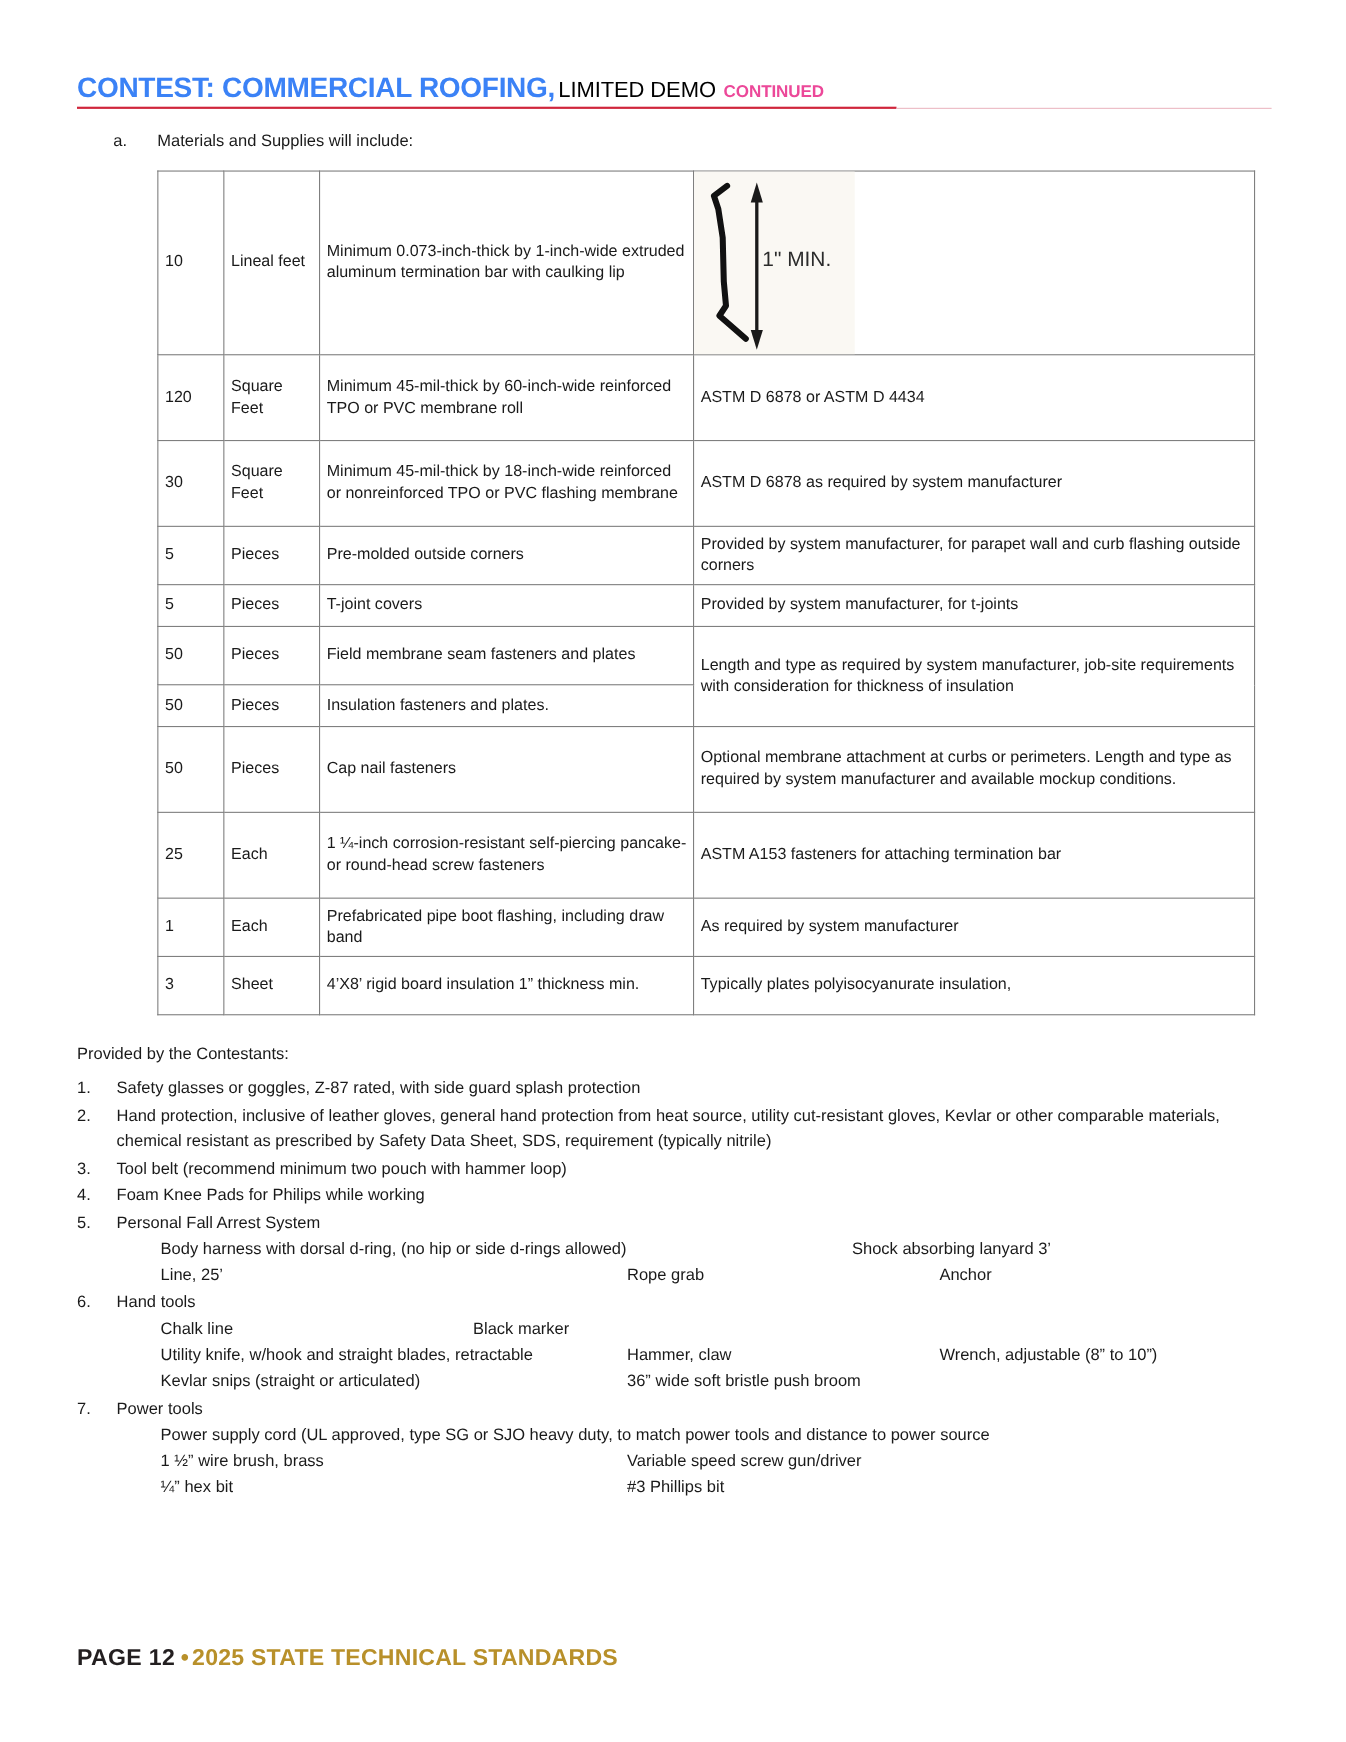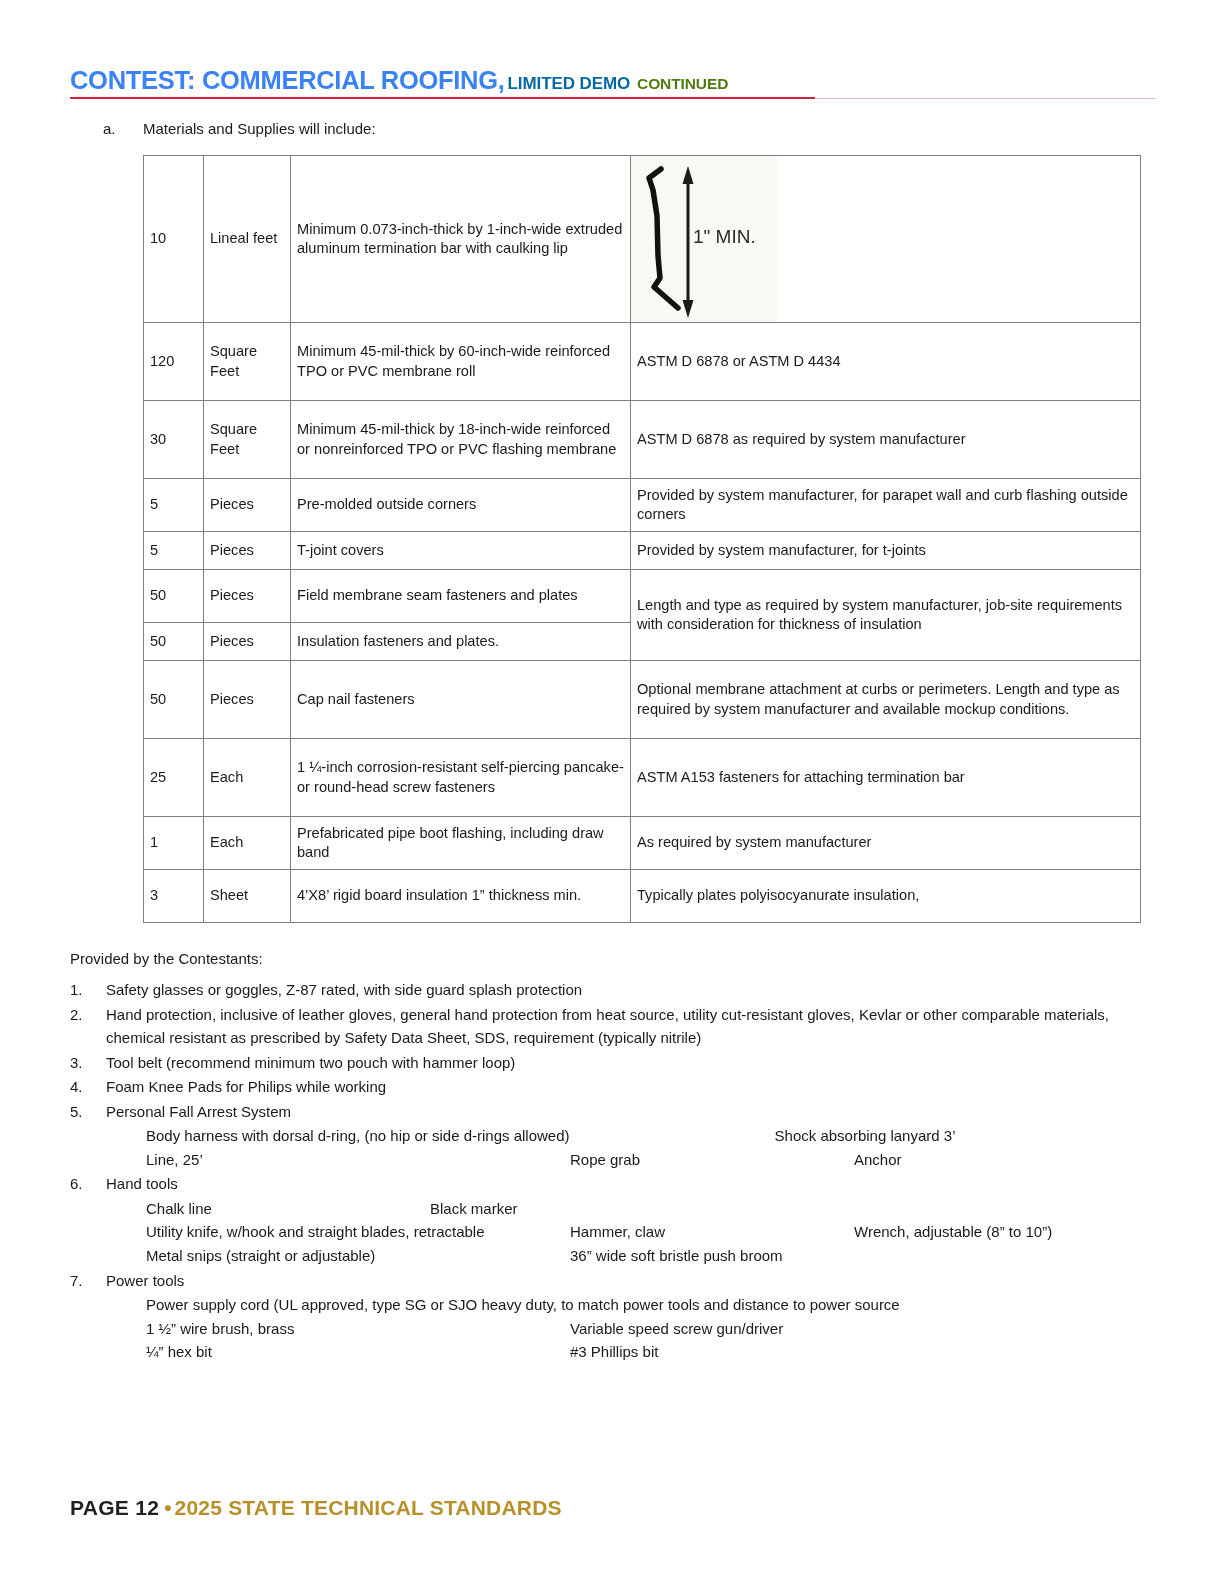--- a/index.html
+++ b/index.html
@@ -34,30 +34,30 @@
     white-space: nowrap;
     line-height: 1;
   }
   .title-main {
     font-size: 25.5px;
     font-weight: bold;
     color: #3b82f6;
     letter-spacing: -0.3px;
   }
   .title-sub {
-    font-size: 17px;
-    font-weight: bold;
-    color: #0369a1;
+    font-size: 20px;
+    font-weight: normal;
+    color: #000000;
     letter-spacing: -0.1px;
     margin-left: 3px;
   }
   .title-cont {
     font-size: 15.5px;
     font-weight: bold;
-    color: #4d7c0f;
+    color: #ec4899;
     letter-spacing: -0.1px;
     margin-left: 7px;
   }
   .rule-dark {
     position: absolute;
     left: 70px;
     top: 97px;
     width: 745px;
     height: 2.2px;
     background: #D0263C;
@@ -380,21 +380,21 @@
         <div class="subrow">
           <span class="sc2">Chalk line</span>
           <span class="sc3">Black marker</span>
         </div>
         <div class="subrow">
           <span class="sc1">Utility knife, w/hook and straight blades, retractable</span>
           <span class="sc2">Hammer, claw</span>
           <span class="sc3">Wrench, adjustable (8” to 10”)</span>
         </div>
         <div class="subrow">
-          <span class="sc1">Metal snips (straight or adjustable)</span>
+          <span class="sc1">Kevlar snips (straight or articulated)</span>
           <span class="sc2">36” wide soft bristle push broom</span>
           <span class="sc3"></span>
         </div>
       </div>
     </div>
 
     <div class="nl-item">
       <span class="nl-num">7.</span>
       <span class="nl-text">Power tools</span>
       <div class="subgrid sub-indent">

